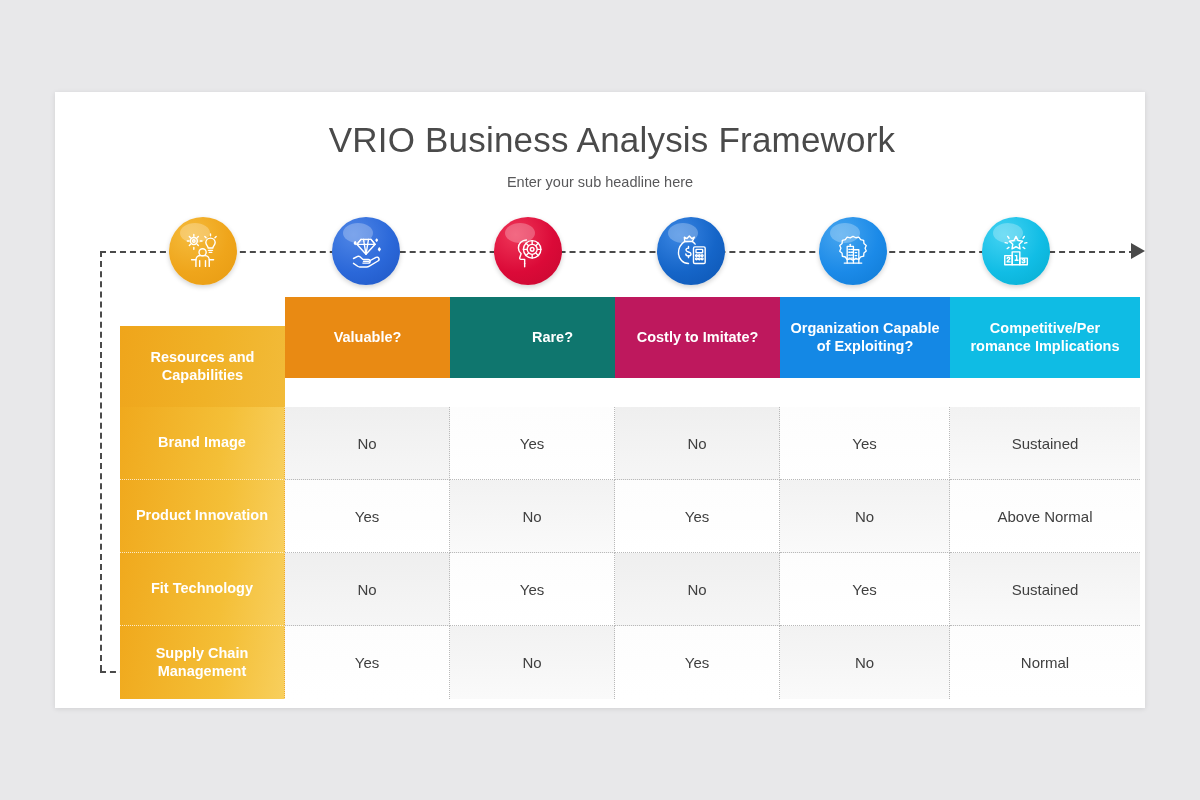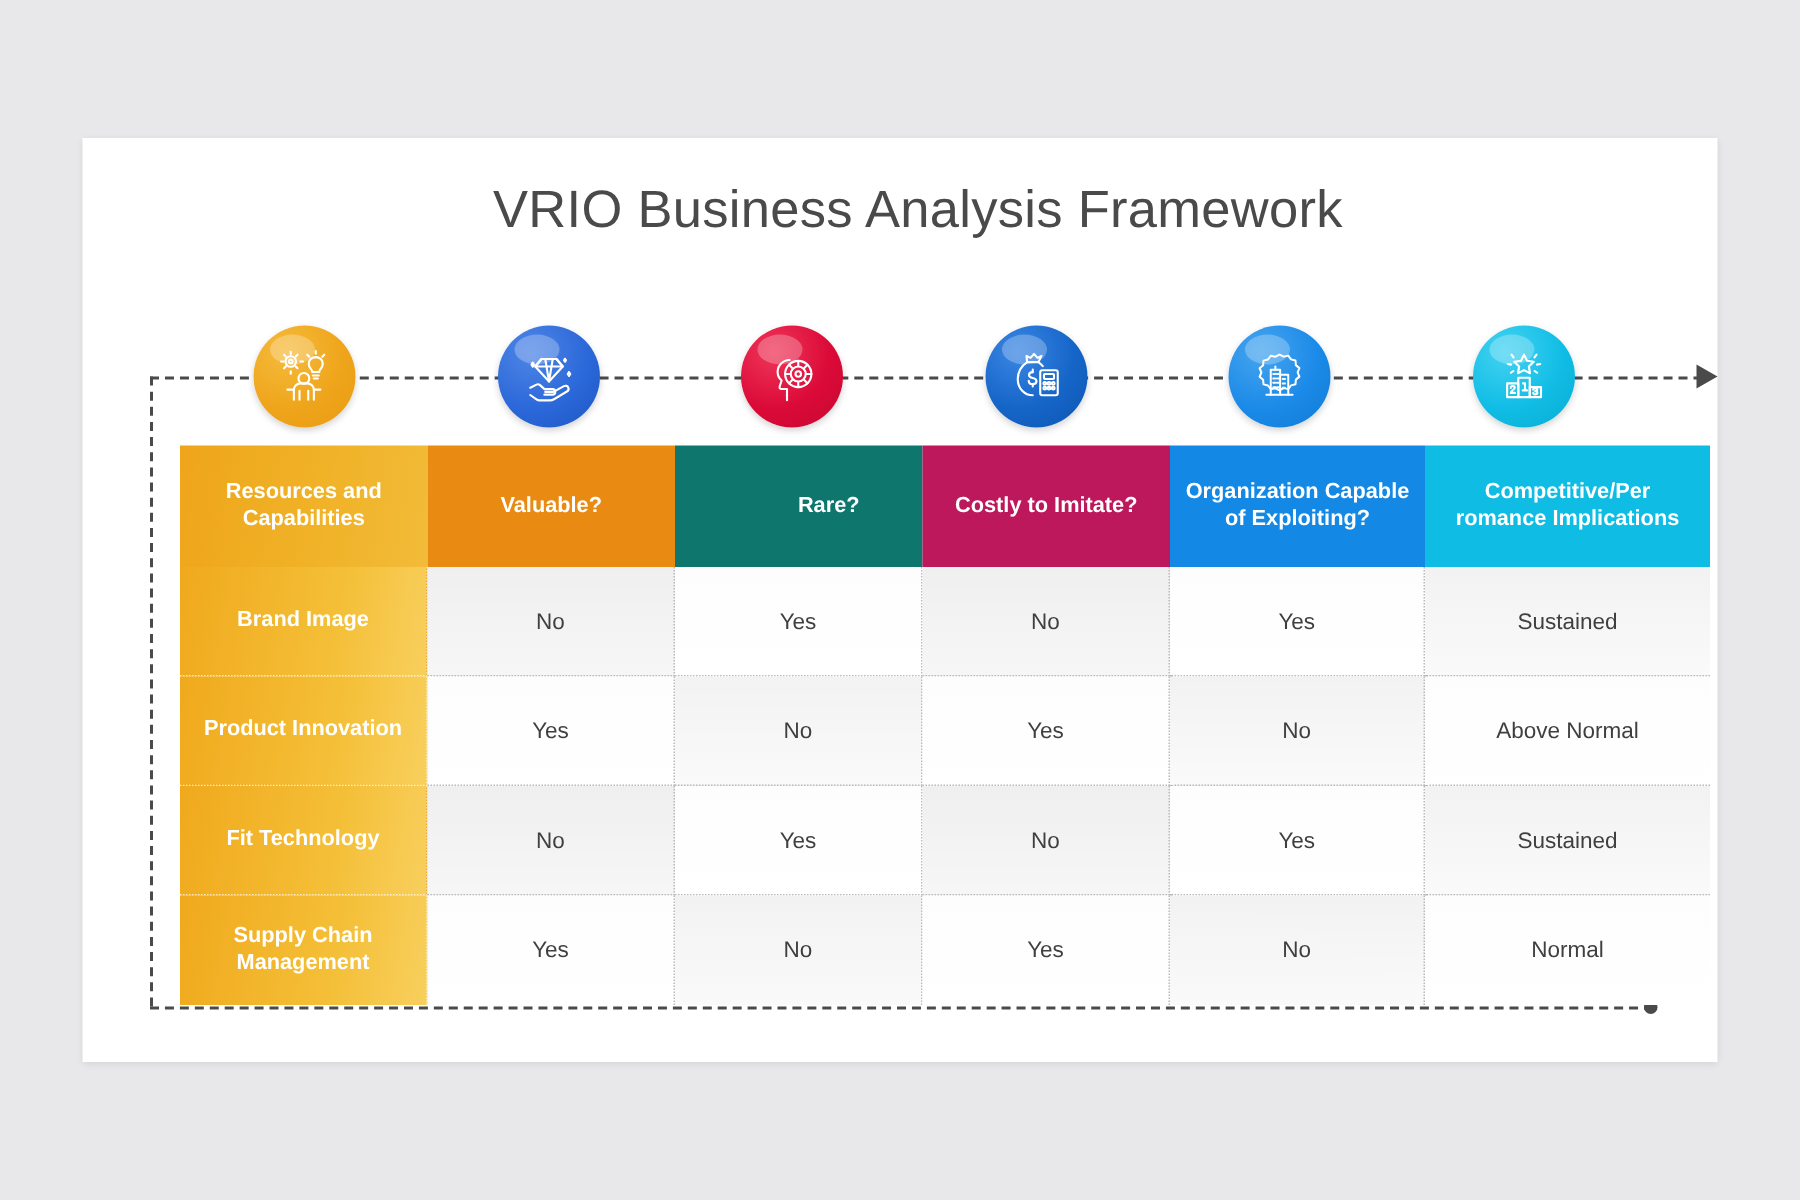--- a/index.html
+++ b/index.html
@@ -105,21 +105,21 @@
   
   .hrow .cell {
     height: 81px;
     color: #ffffff;
     font-weight: bold;
     font-size: 14.5px;
     line-height: 1.22;
     border: none;
     padding: 0 8px;
   }
-  .hrow .c0 { background: linear-gradient(100deg,#efa51b 0%,#f0b227 55%,#f2bb39 100%); }
+  .hrow .c0 { background: linear-gradient(100deg,#efa51b 0%,#f0b227 55%,#f2bb39 100%); margin-top: 29px; }
   .hrow .c1 { background: #e98a13; }
   .hrow .c2 { background: #0f766e; padding-left: 48px; }
   .hrow .c3 { background: #be185d; }
   .hrow .c4 { background: #1488e5; }
   .hrow .c5 { background: #0fbce4; }
 
   
   .brow .cell { height: 73px; font-size: 15px; color: #3f3f3f; }
   .brow .c0 {
     color: #ffffff; font-weight: bold; font-size: 14.5px;
@@ -135,20 +135,21 @@
   .tint-b { background: linear-gradient(180deg,#fdfdfd 0%,#ffffff 100%); }
   .tint-c { background: linear-gradient(180deg,#f2f2f2 0%,#fafafa 100%); }
 </style>
 </head>
 <body>
 
 <div id="stage">
   <div id="card">
 
     <div id="title">VRIO Business Analysis Framework</div>
+    <div id="subtitle">Enter your sub headline here</div>
 
     <div id="frame-top"></div>
     <div id="frame-left"></div>
     <div id="frame-bottom"></div>
     <div id="arrow-right"></div>
     <div id="arrow-bottom"></div>
 
     <div class="icon-circle" style="left:114px;background:radial-gradient(circle at 32% 26%,#f5bb3c 0%,#efa51b 55%,#e79b12 100%);">
       <svg width="40" height="40" viewBox="0 0 48 48" fill="none" stroke="#ffffff" stroke-width="1.7" stroke-linecap="round" stroke-linejoin="round">
         <circle cx="13" cy="12" r="4.2"></circle>

